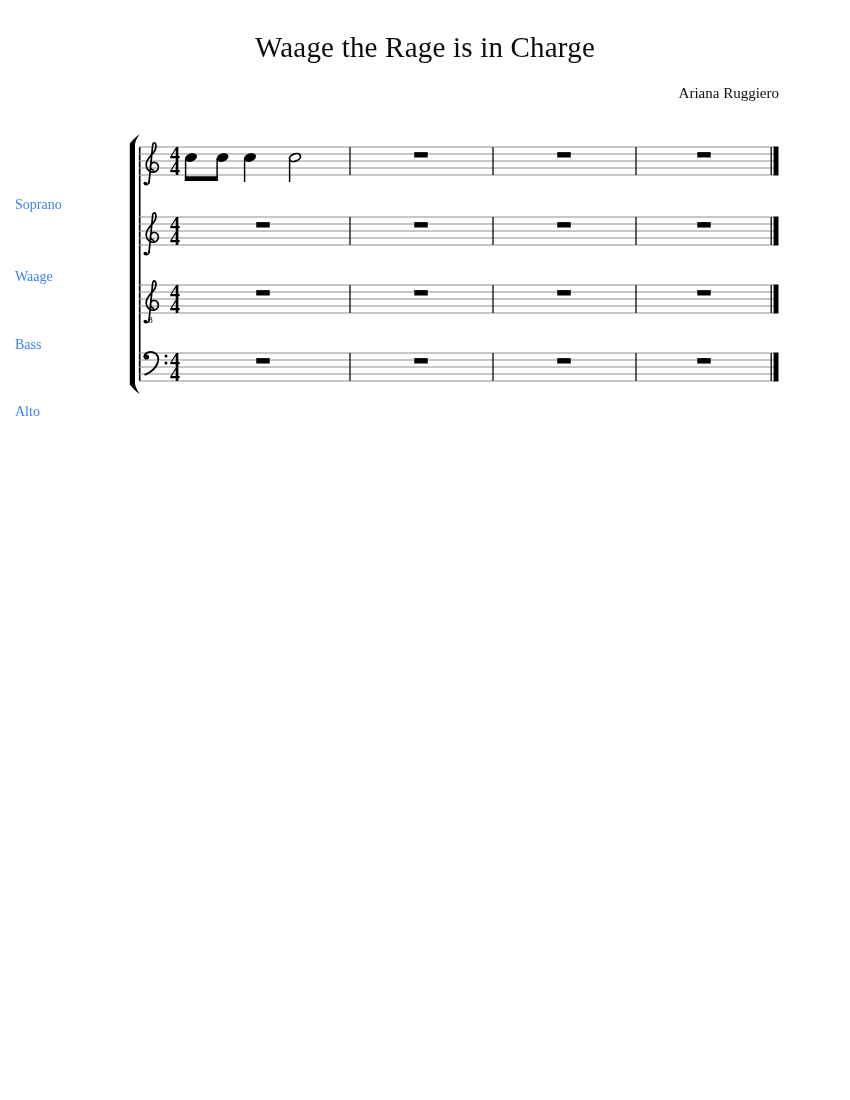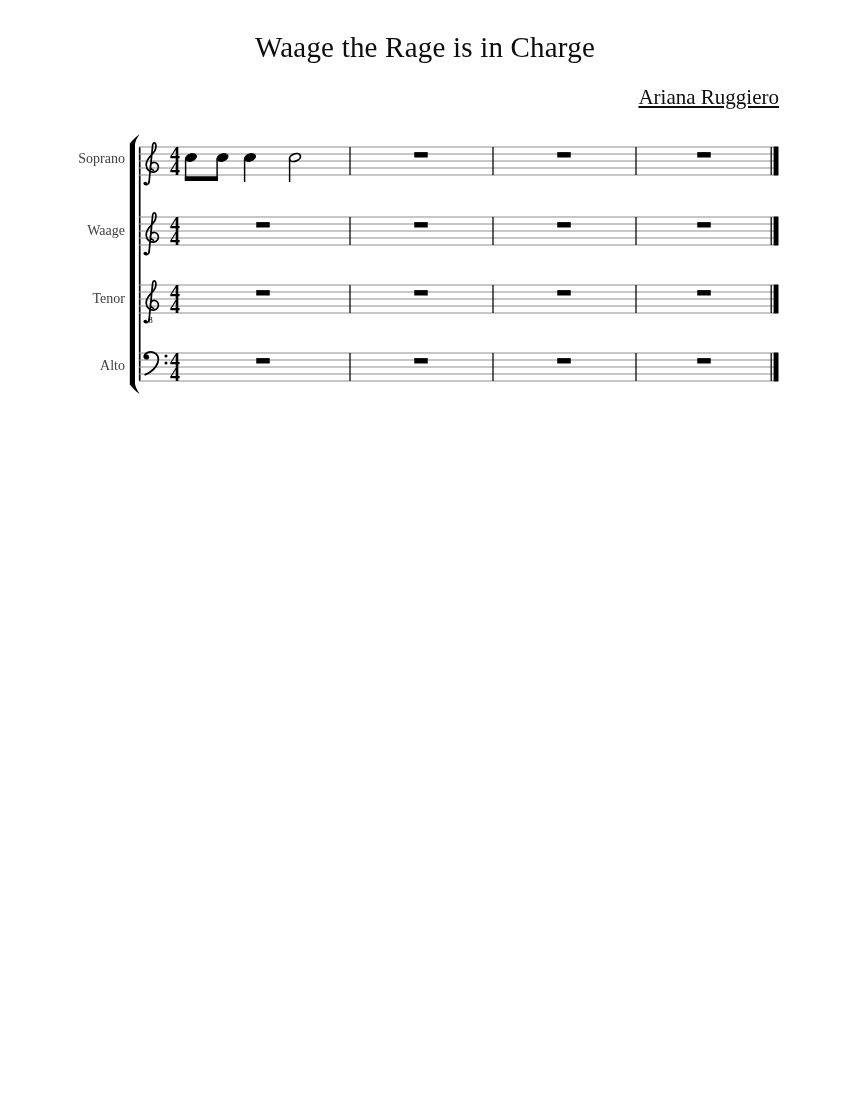--- a/index.html
+++ b/index.html
@@ -14,47 +14,47 @@
   }
   .title{
     position:absolute;left:0;right:0;top:31px;
     text-align:center;
     font-size:29px;
     letter-spacing:0.2px;
     color:#0d0d0d;
   }
   .composer{
     position:absolute;right:70px;top:85px;
-    font-size:21px;
+    font-size:15px;
     color:#0d0d0d;
-    text-decoration:underline;
   }
   .staff-label{
     position:absolute;left:14px;width:110px;
-    text-align:right;
+    text-align:left;
     font-size:14px;
-    color:#404040;
+    color:#3b82f6;
+    margin-top:46px;
   }
   #lbl-soprano{top:151px;}
   #lbl-alto{top:223px;}
   #lbl-tenor{top:291px;}
   #lbl-bass{top:358px;}
   svg.score{position:absolute;left:0;top:0;}
 </style>
 </head>
 <body>
 
 <div class="page">
 
   <div class="title">Waage the Rage is in Charge</div>
   <div class="composer">Ariana Ruggiero</div>
 
   <div class="staff-label" id="lbl-soprano">Soprano</div>
   <div class="staff-label" id="lbl-alto">Waage</div>
-  <div class="staff-label" id="lbl-tenor">Tenor</div>
+  <div class="staff-label" id="lbl-tenor">Bass</div>
   <div class="staff-label" id="lbl-bass">Alto</div>
 
   <svg class="score" id="score-svg" width="850" height="430" viewBox="0 0 850 430">
       <rect x="128.8" y="143.2" width="5.2" height="241.6" fill="#000000"></rect>
       <path d="M128.8 143.6 C132 139.6 134.8 137 138.6 134 C135.6 138.8 134.3 141.4 134 144.4 Z" fill="#000000"></path>
       <path d="M128.8 384.4 C132 388.4 134.8 391 138.6 394 C135.6 389.2 134.3 386.6 134 383.6 Z" fill="#000000"></path>
       <line x1="138.7" y1="147" x2="138.7" y2="381" stroke="#000000" stroke-width="1.7"></line>
       <g>
         <line x1="138" y1="147" x2="777" y2="147" stroke="#8f8f8f" stroke-width="1.05"></line>
         <line x1="138" y1="154" x2="777" y2="154" stroke="#8f8f8f" stroke-width="1.05"></line>

